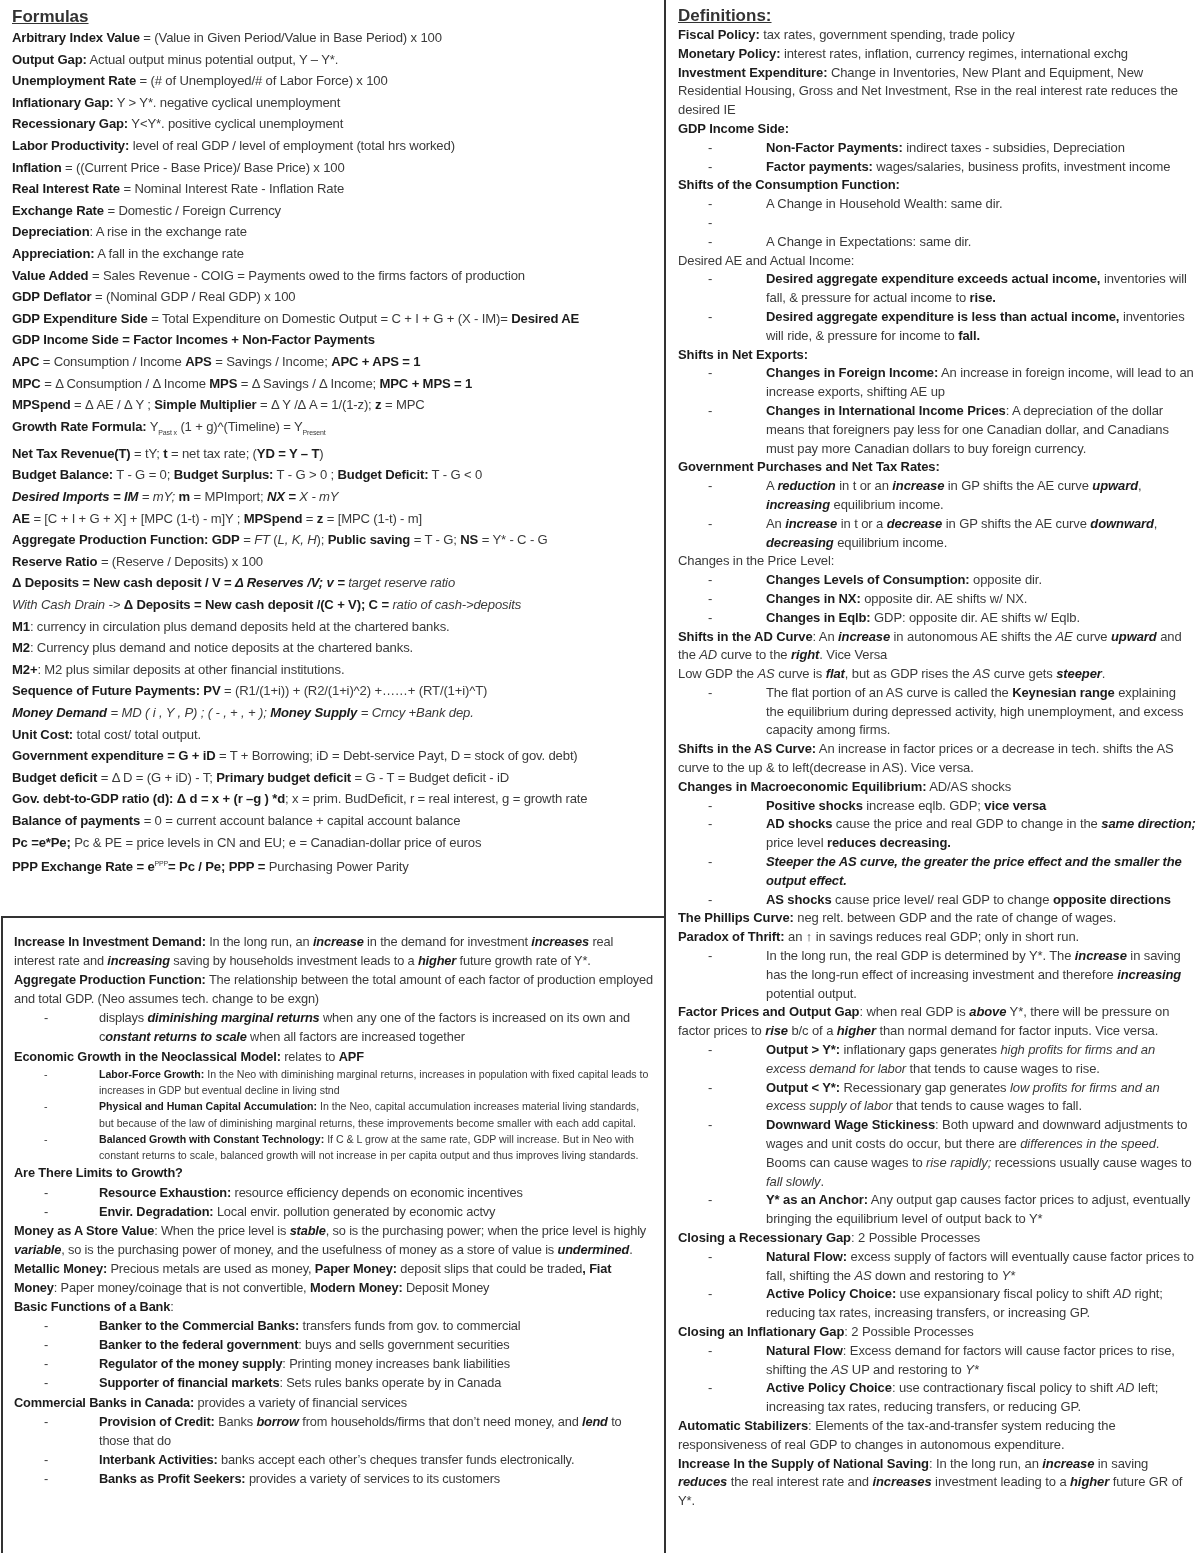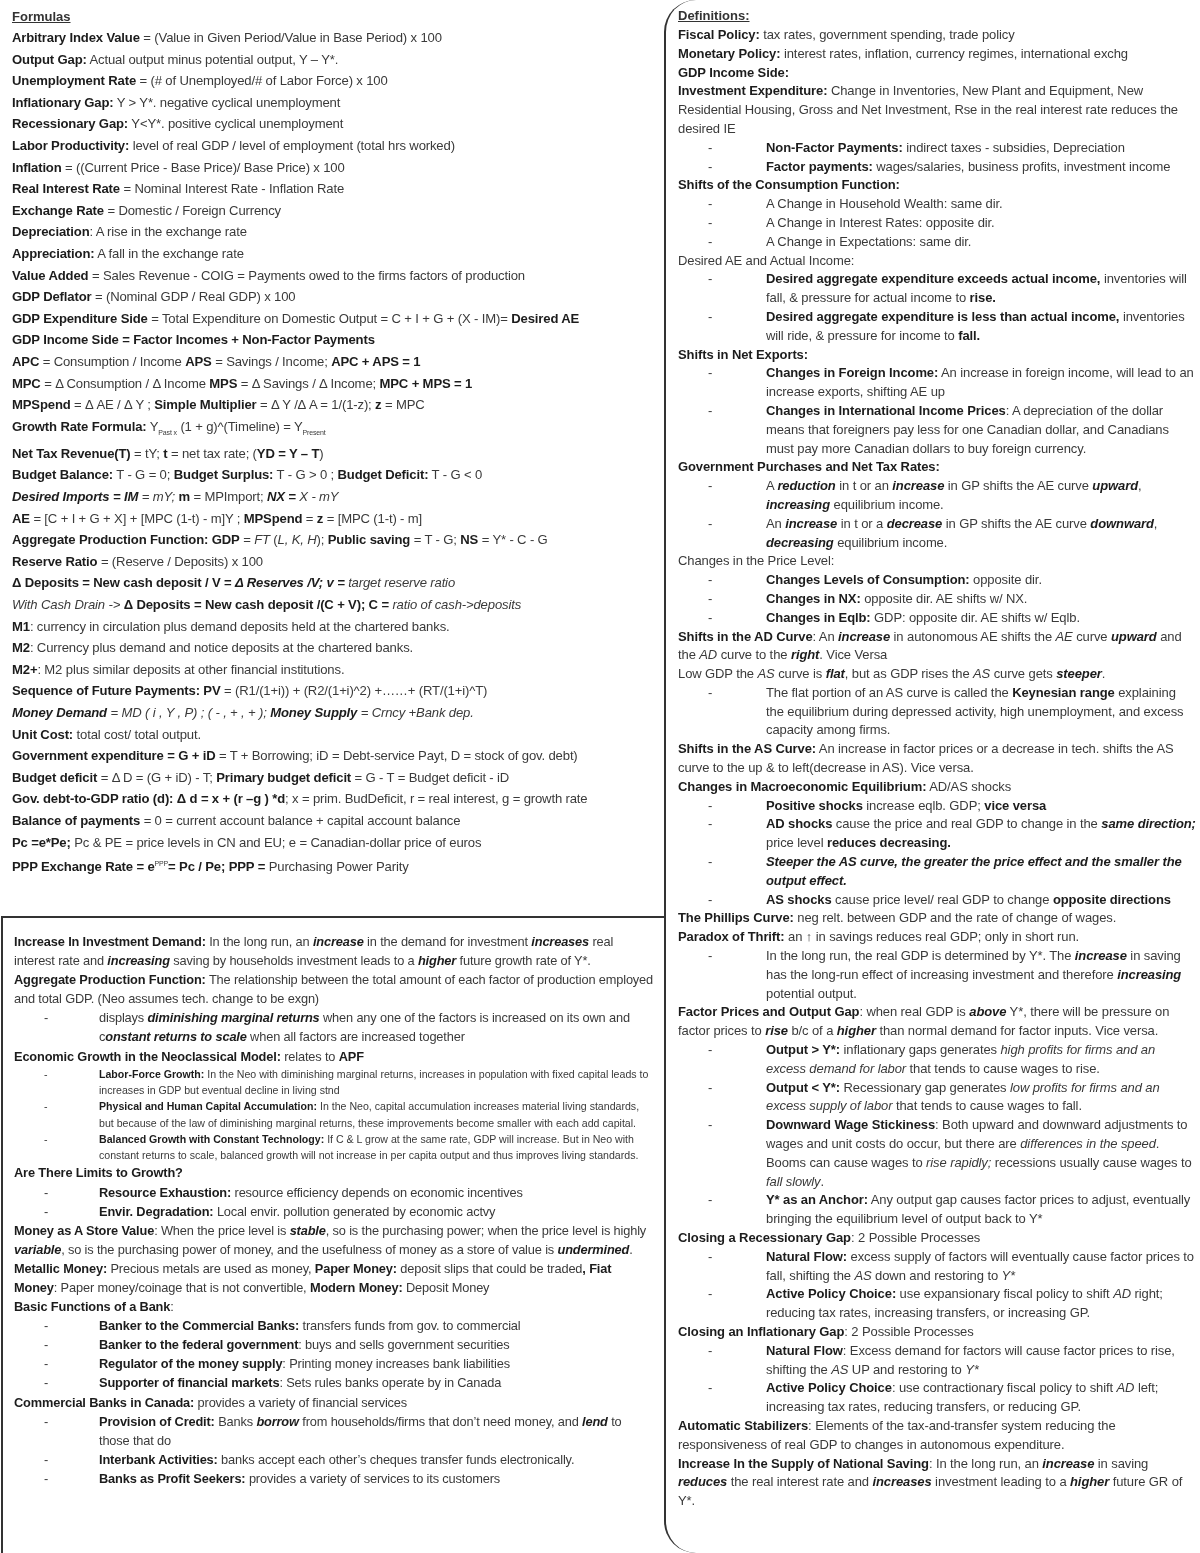--- a/index.html
+++ b/index.html
@@ -2,23 +2,23 @@
 <html><head>
 <meta charset="utf-8">
 <style>
   * { box-sizing: border-box; margin: 0; padding: 0; }
   html, body { width: 1200px; height: 1553px; background: #ffffff; overflow: hidden; }
   body { font-family: "Liberation Sans", "DejaVu Sans", sans-serif; color: #3a3a3a; position: relative; }
   b { color: #1c1c1c; font-weight: bold; }
   i { font-style: italic; }
   .col-left-top { position: absolute; left: 0; top: 0; width: 664px; height: 917px; padding: 6px 12px; }
   .col-left-bottom { position: absolute; left: 1px; top: 916px; width: 664px; height: 637px; border-left: 2px solid #333; border-top: 2px solid #333; padding: 14px 10px 0 11px; }
-  .col-right { position: absolute; left: 664px; top: 0; width: 536px; height: 1553px; border-left: 2px solid #333; padding: 5px 4px 0 12px; border-radius: 32px; }
+  .col-right { position: absolute; left: 664px; top: 0; width: 536px; height: 1553px; border-left: 2px solid #333; padding: 5px 4px 0 12px; }
   .f-line { font-size: 13.1px; line-height: 21.6px; white-space: nowrap; letter-spacing: -0.15px; }
-  .heading { font-weight: bold; text-decoration: underline; color: #333; font-size: 13px; line-height: 21px; }
+  .heading { font-weight: bold; text-decoration: underline; color: #333; font-size: 17px; line-height: 21px; }
   .b-line { font-size: 12.8px; line-height: 19.1px; letter-spacing: -0.15px; }
   .r-line { font-size: 13px; line-height: 18.8px; letter-spacing: -0.1px; }
   .bullet { display: flex; }
   .bullet .dash { width: 68px; padding-left: 30px; flex-shrink: 0; }
   .bullet .txt { flex: 1; padding-left: 17px; }
   .bullet-r .dash { width: 71px; padding-left: 30px; }
   .small { font-size: 10.6px; line-height: 16.3px; }
   sub { font-size: 7px; }
   sup { font-size: 7px; }
 </style>
@@ -130,38 +130,37 @@
   <div class="b-line bullet">
       <span class="dash">-</span>
       <span class="txt"><b>Banks as Profit Seekers:</b><span> provides a variety of services to its customers</span></span>
     </div>
 </div>
 
 <div class="col-right">
   <div class="heading">Definitions:</div>
   <div class="r-line"><b>Fiscal Policy:</b><span> tax rates, government spending, trade policy</span></div>
   <div class="r-line" style="white-space:nowrap"><b>Monetary Policy:</b><span> interest rates, inflation, currency regimes, international exchg</span></div>
+  <div class="r-line"><b>Investment Expenditure:</b><span> Change in Inventories, New Plant and Equipment, New Residential Housing, Gross and Net Investment, Rse in the real interest rate reduces the  desired IE</span></div>
   <div class="r-line"><b>GDP Income Side:</b></div>
-  <div class="r-line"><b>Investment Expenditure:</b><span> Change in Inventories, New Plant and Equipment, New Residential Housing, Gross and Net Investment, Rse in the real interest rate reduces the  desired IE</span></div>
   <div class="r-line bullet bullet-r">
       <span class="dash">-</span>
       <span class="txt"><b>Non-Factor Payments:</b><span> indirect taxes - subsidies, Depreciation</span></span>
     </div>
   <div class="r-line bullet bullet-r">
       <span class="dash">-</span>
       <span class="txt"><b>Factor payments:</b><span> wages/salaries, business profits, investment income</span></span>
     </div>
   <div class="r-line"><b>Shifts of the Consumption Function:</b></div>
   <div class="r-line bullet bullet-r">
       <span class="dash">-</span>
       <span class="txt">A Change in Household Wealth: same dir.</span>
     </div>
   <div class="r-line bullet bullet-r">
       <span class="dash">-</span>
-      <span class="txt">A Change in Interest Rates: opposite dir.</span>
     </div>
   <div class="r-line bullet bullet-r">
       <span class="dash">-</span>
       <span class="txt">A Change in Expectations: same dir.</span>
     </div>
   <div class="r-line">Desired AE and Actual Income:</div>
   <div class="r-line bullet bullet-r">
       <span class="dash">-</span>
       <span class="txt"><b>Desired aggregate expenditure exceeds actual income,</b><span> inventories will fall, &amp; pressure for actual income to </span><b>rise.</b></span>
     </div>

